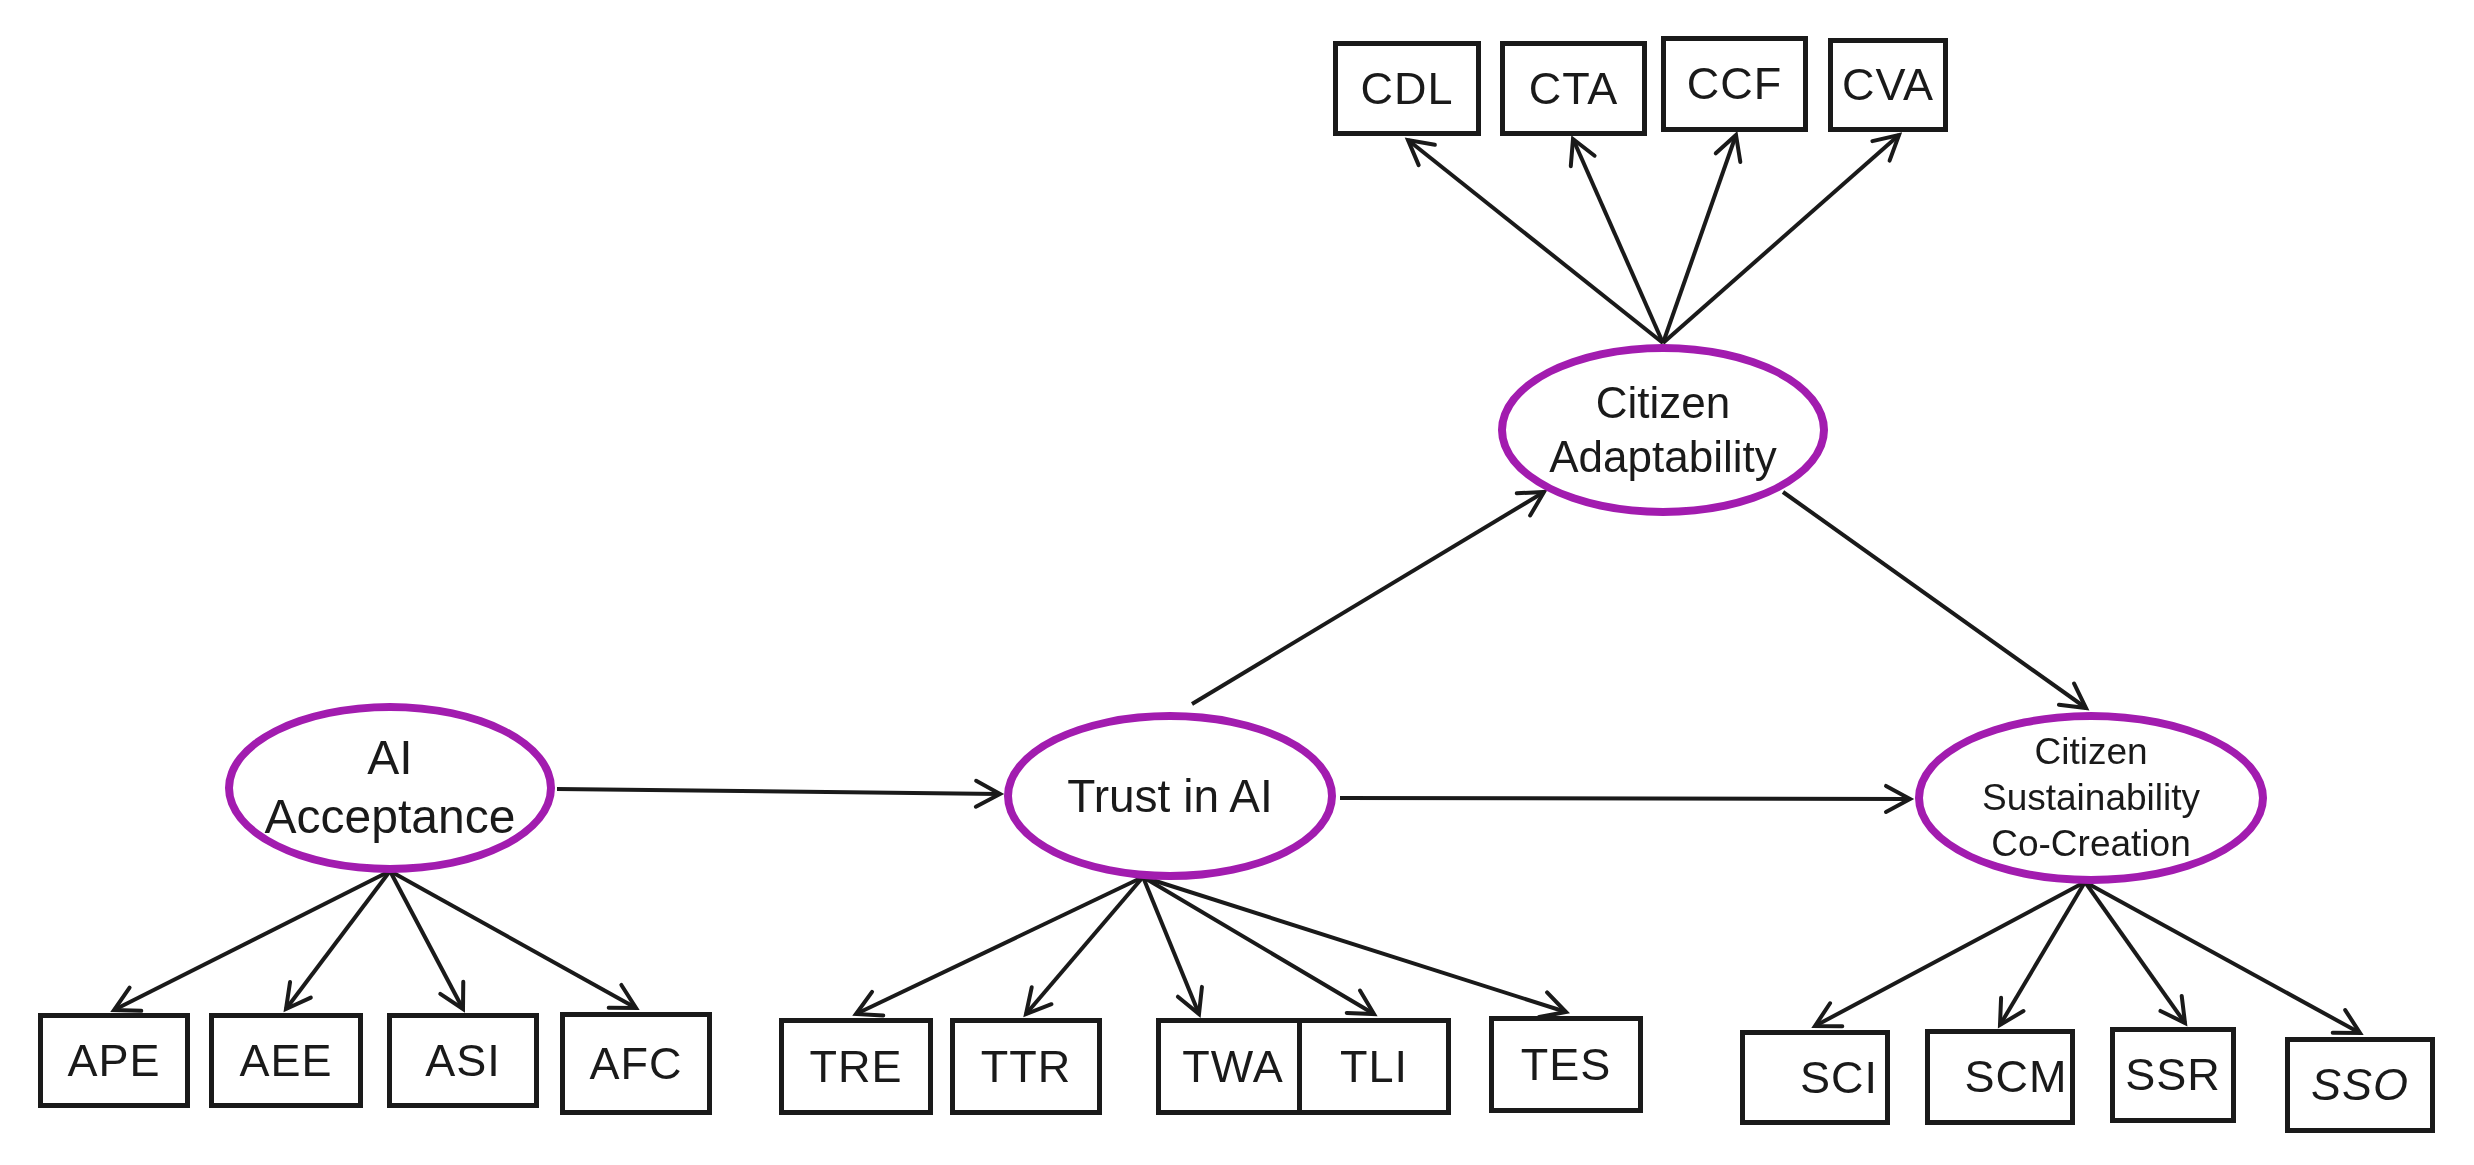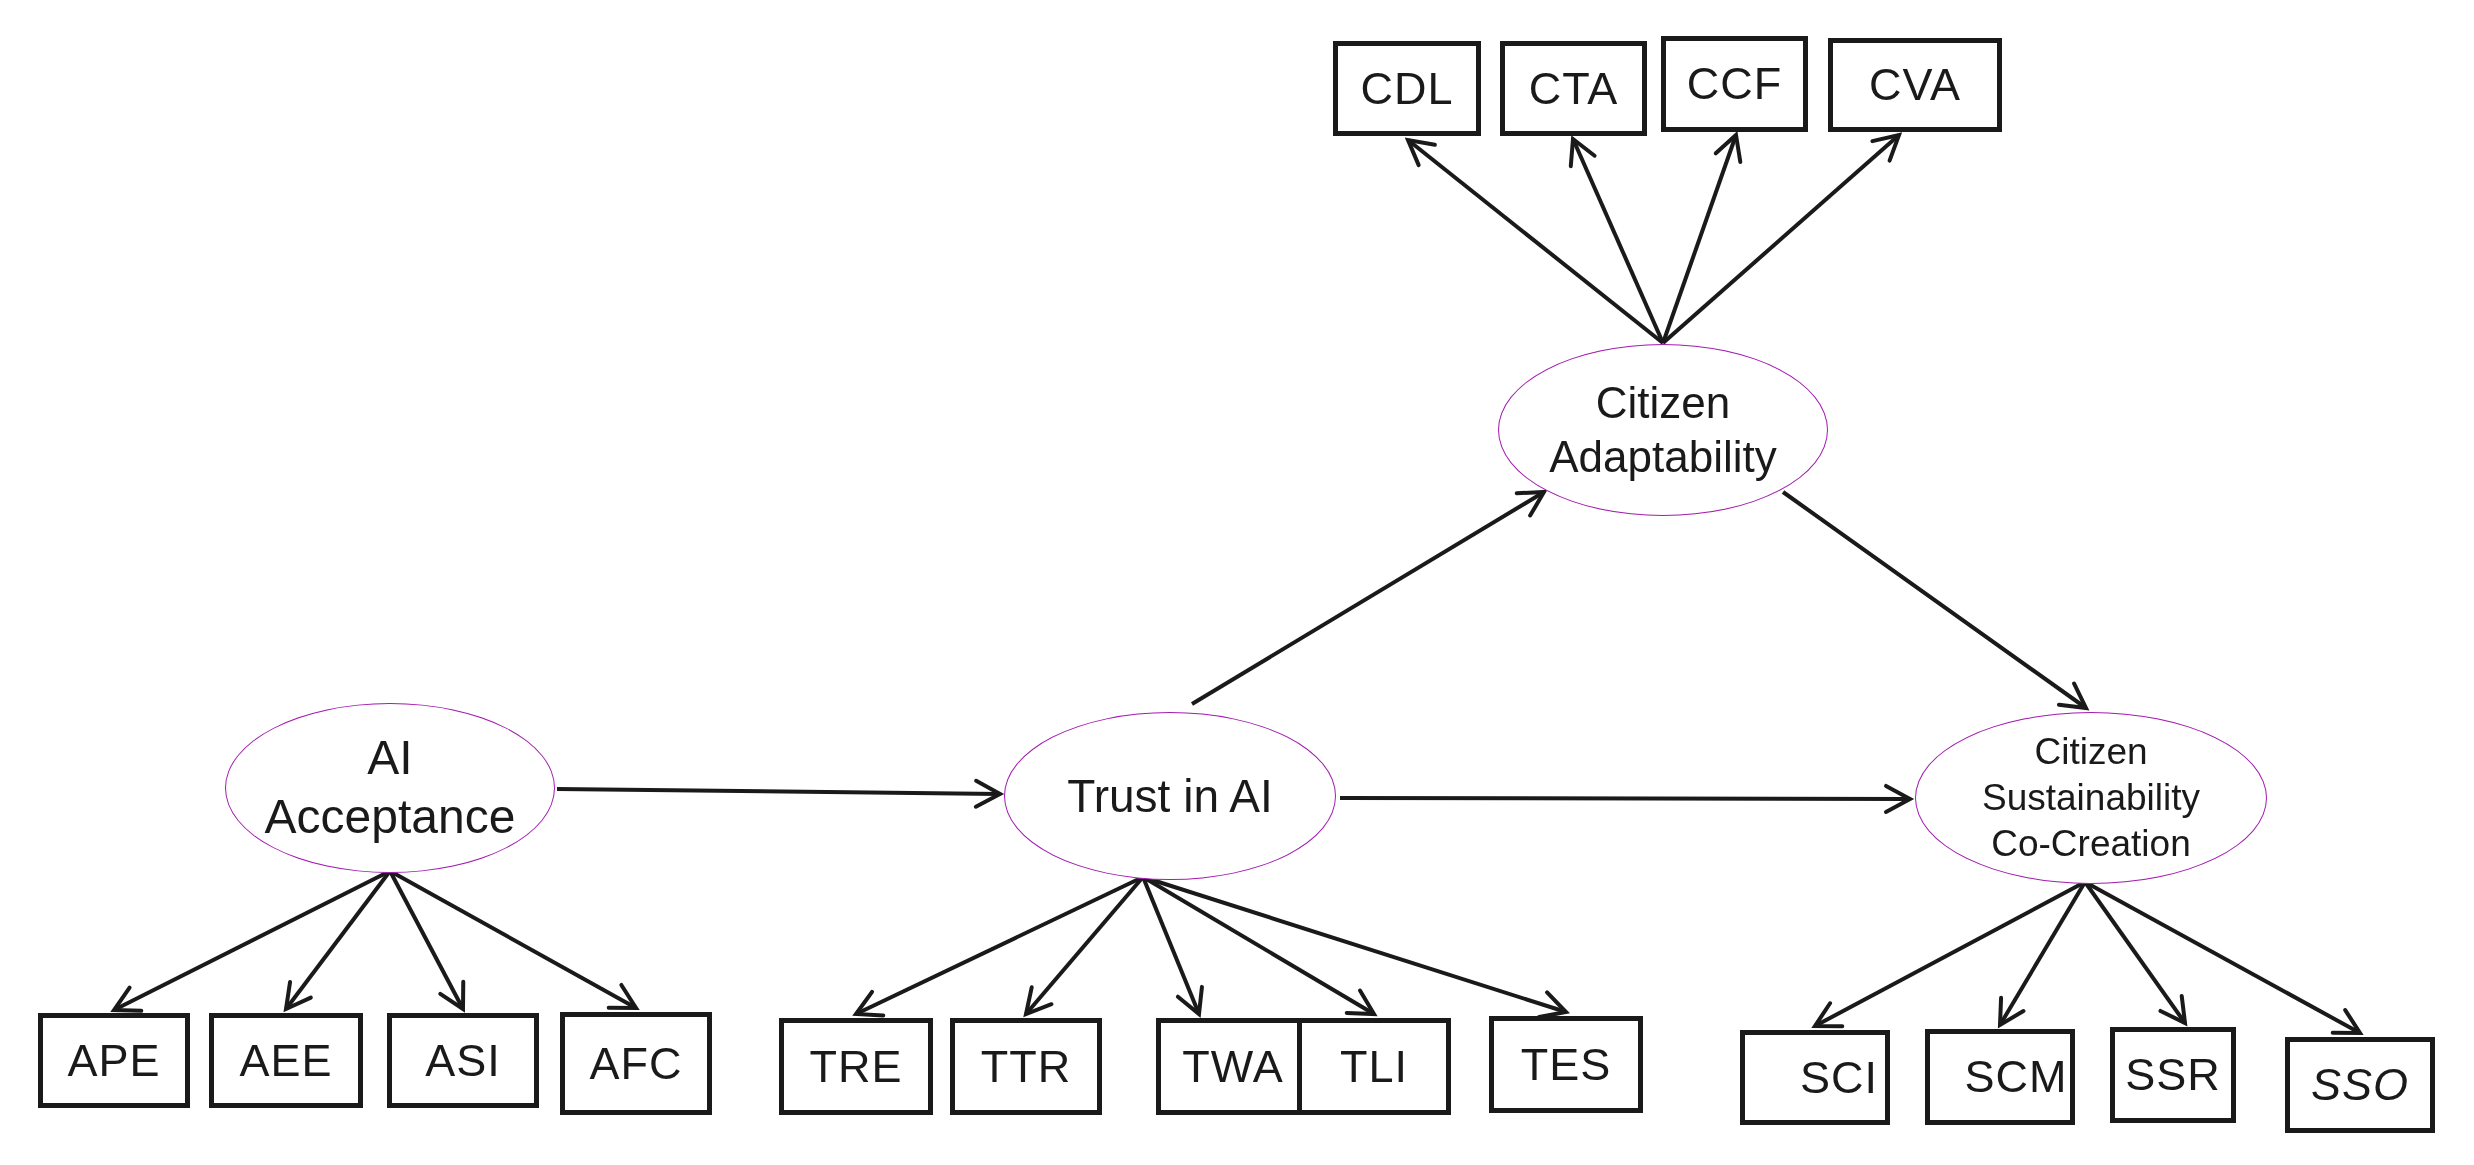--- a/index.html
+++ b/index.html
@@ -31,21 +31,21 @@
     display: flex;
     align-items: center;
     justify-content: center;
     font-size: 45px;
     letter-spacing: 1px;
     z-index: 1;
   }
   .node-ellipse {
     position: absolute;
     box-sizing: border-box;
-    border: 1px solid #a21caf;
+    border: 8px solid #a21caf;
     border-radius: 50%;
     background: #ffffff;
     display: flex;
     align-items: center;
     justify-content: center;
     text-align: center;
     white-space: pre-line;
     z-index: 1;
     line-height: 1.22;
   }
@@ -97,21 +97,21 @@
   <div class="node-ellipse" style="left:1498px; top:344px; width:330px; height:172px; font-size:44px;">Citizen
 Adaptability</div>
 
   <div class="node-ellipse" style="left:1915px; top:712px; width:352px; height:172px; font-size:37px; line-height:1.25;">Citizen
 Sustainability
 Co-Creation</div>
 
   <div class="node-box" style="left:1333px; top:41px; width:148px; height:95px;">CDL</div>
   <div class="node-box" style="left:1500px; top:41px; width:147px; height:95px;">CTA</div>
   <div class="node-box" style="left:1661px; top:36px; width:147px; height:96px;">CCF</div>
-  <div class="node-box" style="left:1828px; top:38px; width:174px; height:94px;">CVA</div>
+  <div class="node-box" style="left:1828px; top:38px; width:120px; height:94px;">CVA</div>
 
   <div class="node-box" style="left:38px; top:1013px; width:152px; height:95px;">APE</div>
   <div class="node-box" style="left:209px; top:1013px; width:154px; height:95px;">AEE</div>
   <div class="node-box" style="left:387px; top:1013px; width:152px; height:95px;">ASI</div>
   <div class="node-box" style="left:560px; top:1012px; width:152px; height:103px;">AFC</div>
 
   <div class="node-box" style="left:950px; top:1018px; width:152px; height:97px;">TTR</div>
   <div class="node-box" style="left:779px; top:1018px; width:154px; height:97px;">TRE</div>
   <div class="node-box" style="left:1122px; top:1018px; width:154px; height:97px;margin-left:34px;">TWA</div>
   <div class="node-box" style="left:1297px; top:1018px; width:154px; height:97px;">TLI</div>

